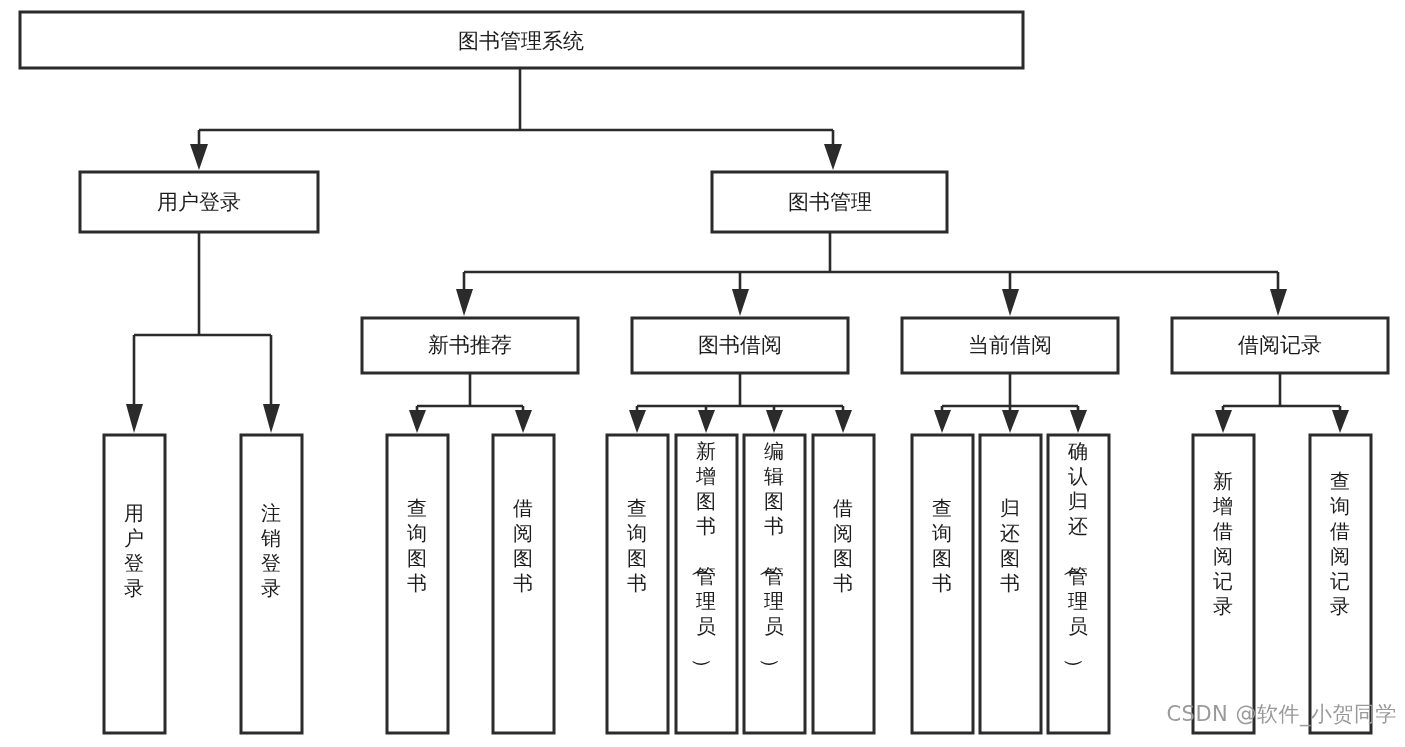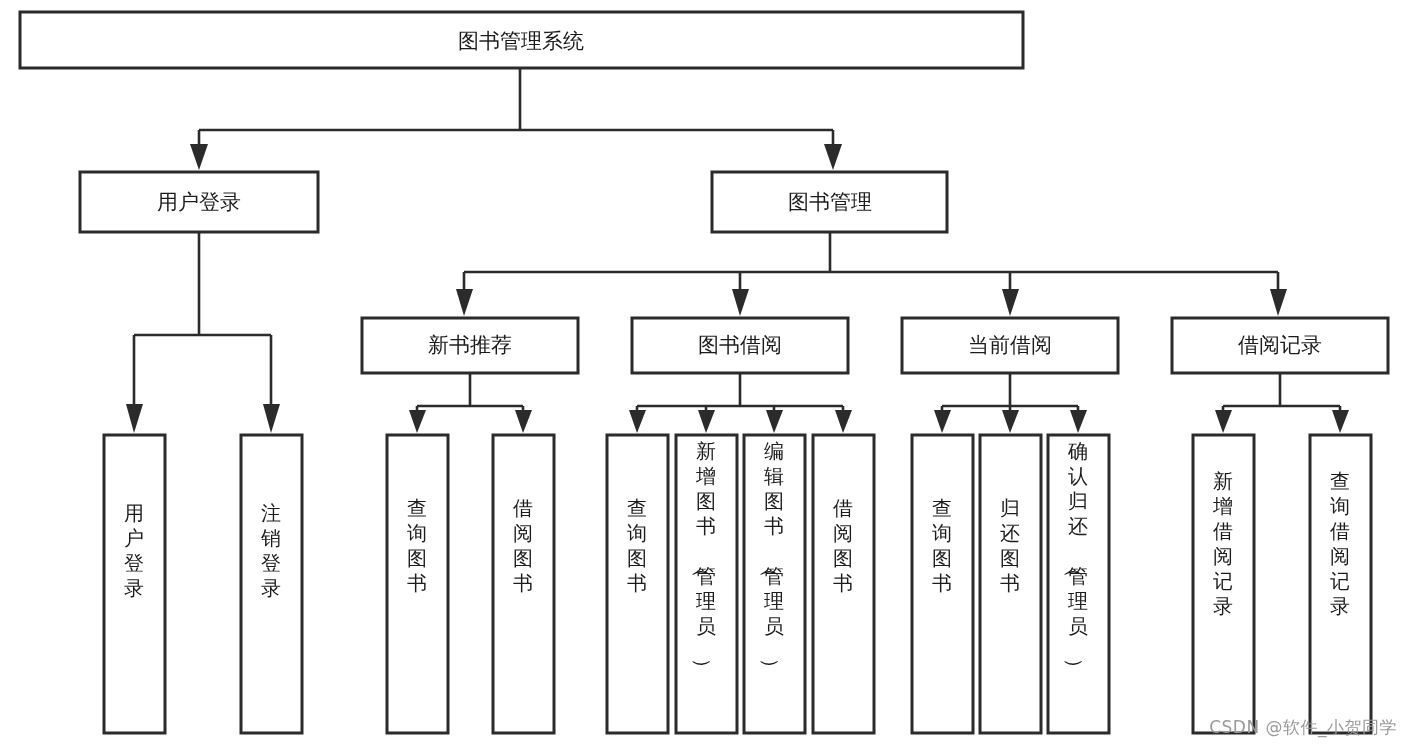--- a/index.html
+++ b/index.html
@@ -50,23 +50,23 @@
   }
   .node-label-v {
     font-family: "DejaVu Sans", "Liberation Sans", sans-serif;
     font-size: 20px;
     fill: #1c1c1c;
     text-anchor: middle;
   }
   .watermark {
     position: absolute;
     right: 8px;
-    bottom: 8px;
-    font-family: "DejaVu Sans", "Liberation Sans", sans-serif;
-    font-size: 17px;
+    bottom: 19px;
+    font-family: "DejaVu Sans", "Liberation Sans", sans-serif;
+    font-size: 21px;
     color: #9a9a9a;
     letter-spacing: 0.5px;
     white-space: nowrap;
     pointer-events: none;
   }
 </style>
 </head>
 <body>
 
 <div id="diagram-root">

